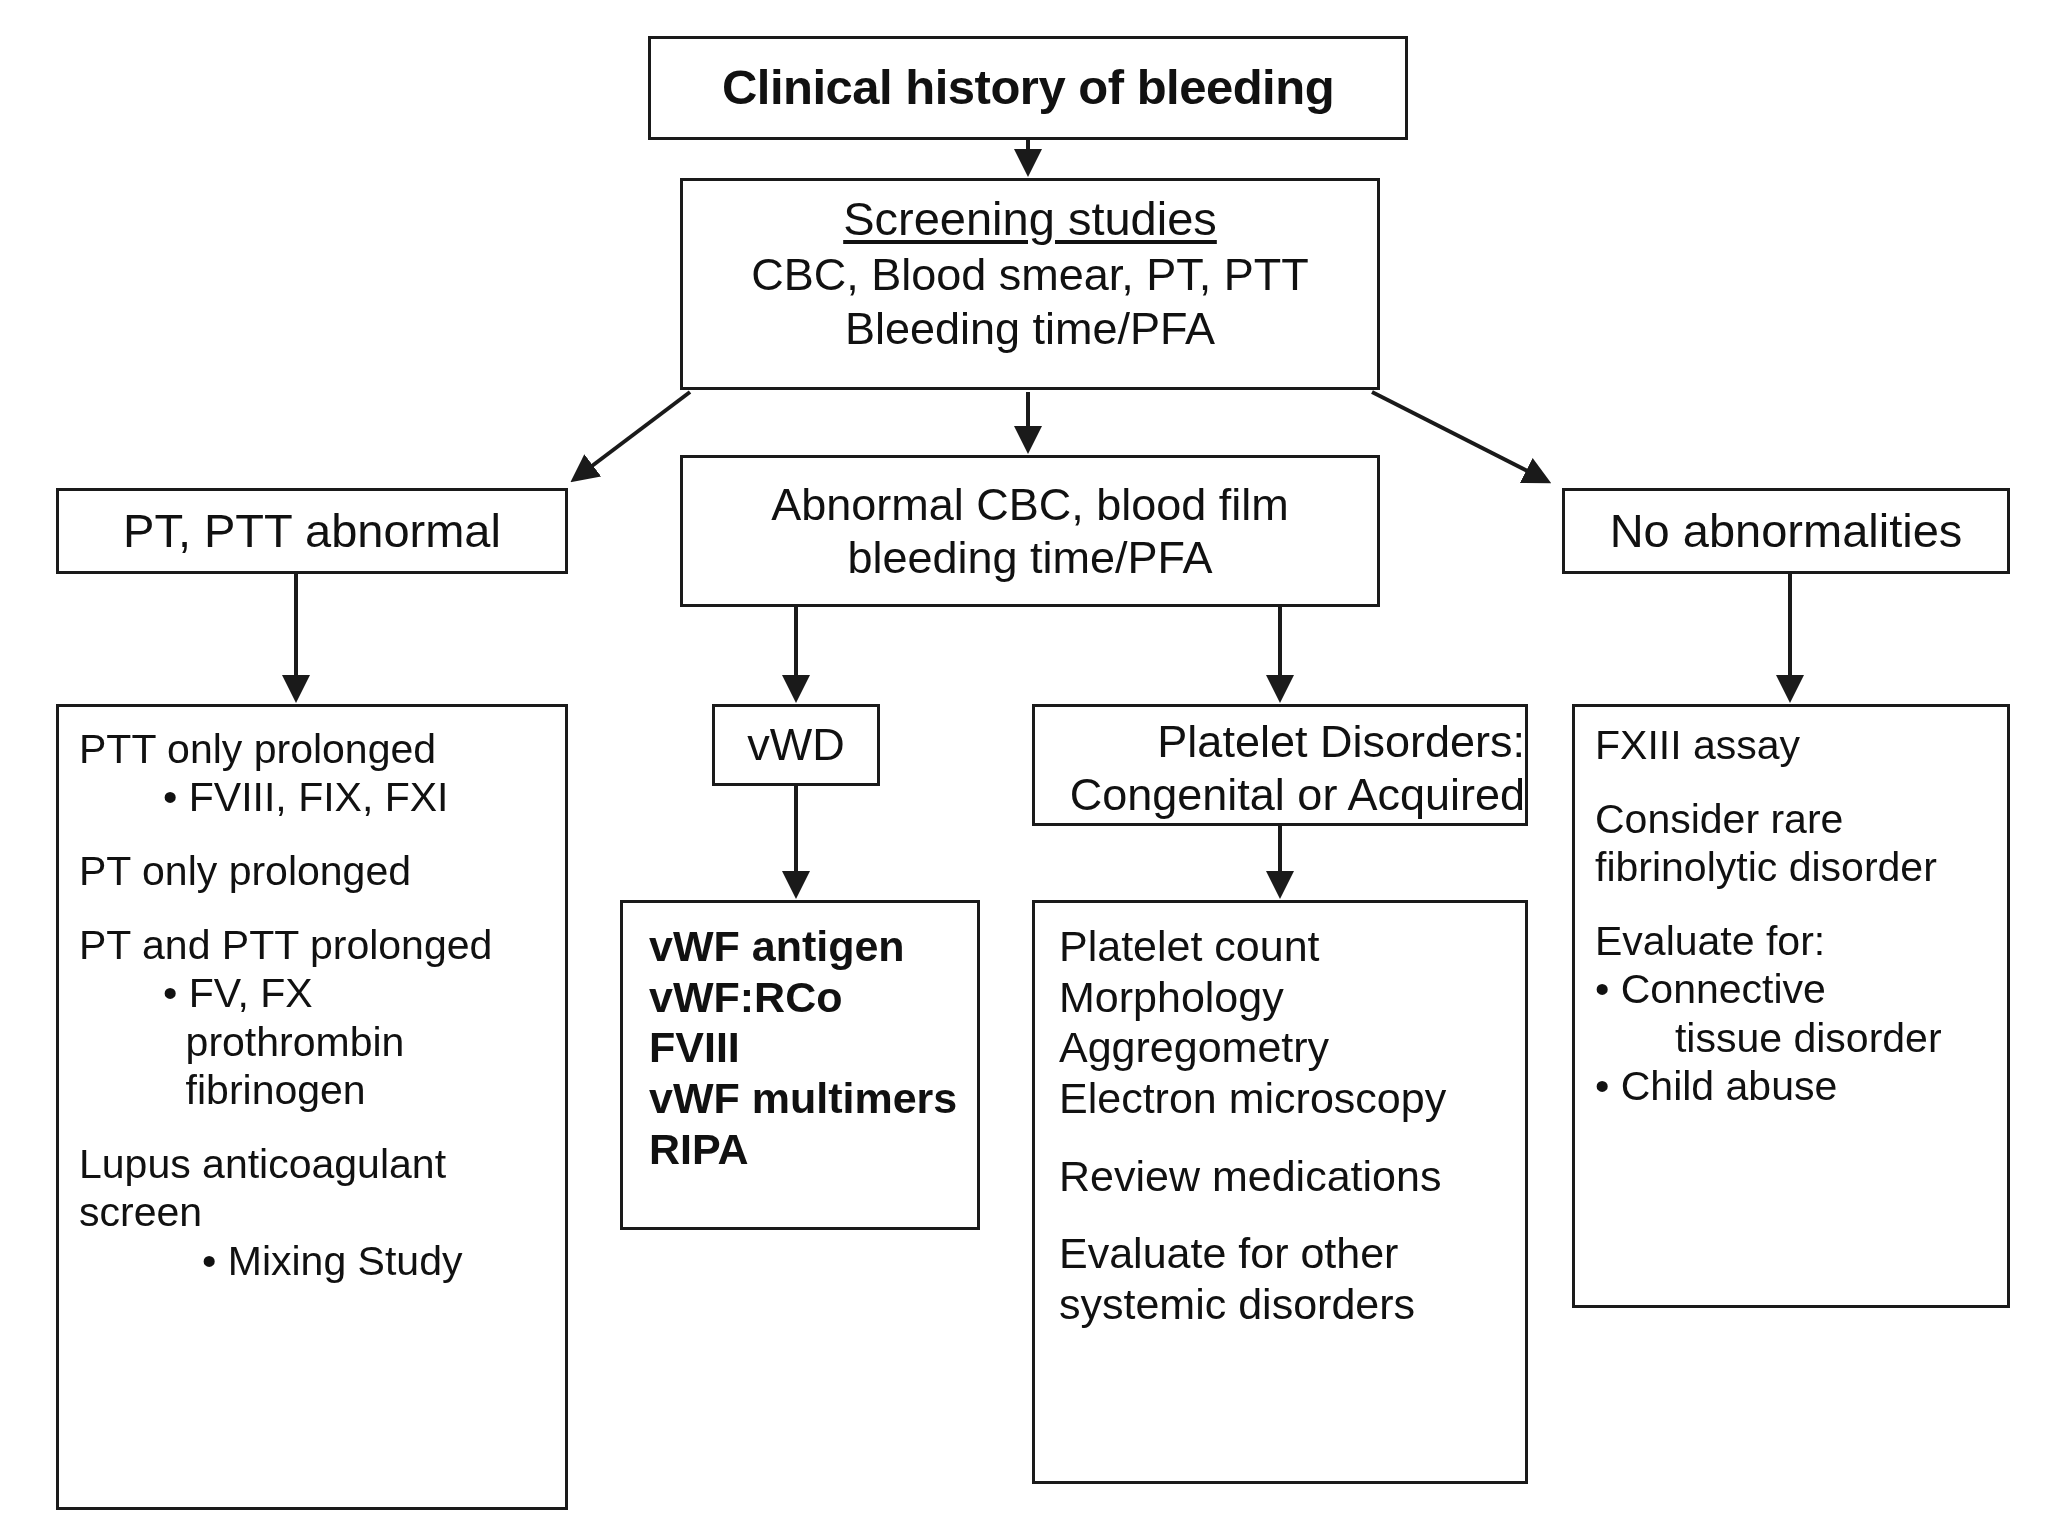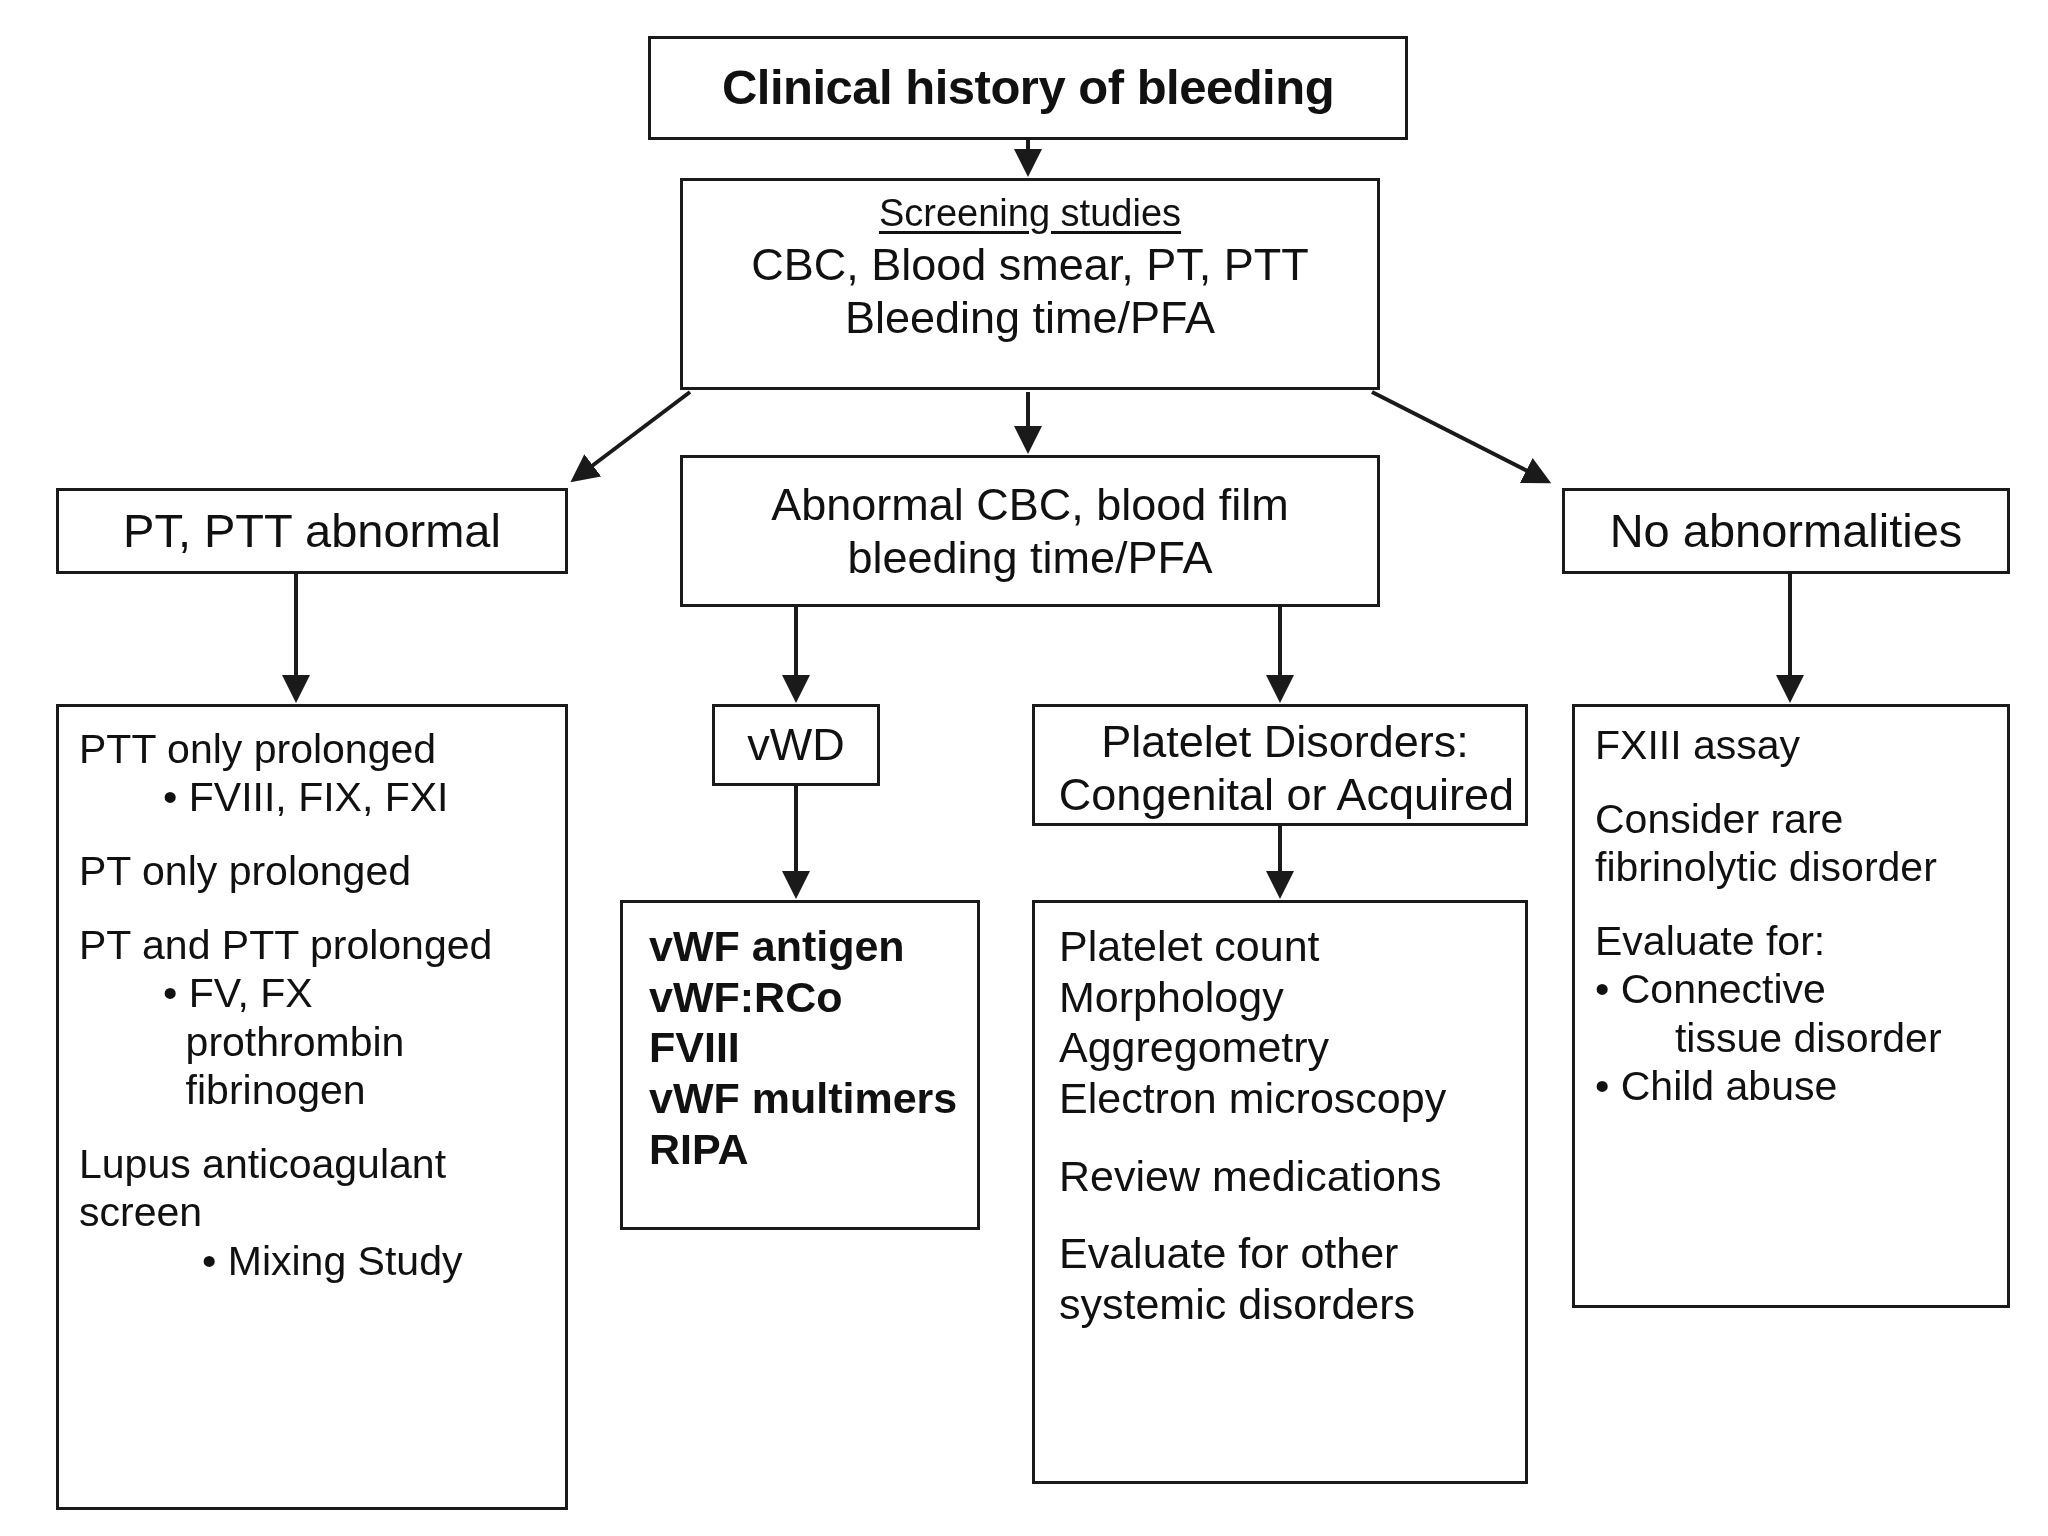--- a/index.html
+++ b/index.html
@@ -37,21 +37,21 @@
 
   
   #node-screening {
     left: 680px; top: 178px; width: 700px; height: 212px;
     font-size: 45px; text-align: center;
     padding-top: 10px;
   }
   #node-screening .hdr {
     text-decoration: underline;
     text-underline-offset: 5px;
-    font-size: 38px;
+    font-size: 47px;
     display: block;
     margin-bottom: 2px;
   }
 
   
   #node-ptptt {
     left: 56px; top: 488px; width: 512px; height: 86px;
     font-size: 47px;
     display: flex; align-items: center; justify-content: center;
   }
@@ -79,21 +79,21 @@
   }
   #node-vwftests {
     left: 620px; top: 900px; width: 360px; height: 330px;
     font-size: 43px;
     padding: 18px 14px 0 26px;
     font-weight: bold;
   }
   #node-platelet {
     left: 1032px; top: 704px; width: 496px; height: 122px;
     font-size: 45px;
-    padding-top: 8px; text-align: center;
+    padding-top: 8px; text-align: right;
   }
   #node-platelet .ln1 { padding-left: 10px; }
   #node-platelet .ln2 { padding-left: 13px; }
   #node-plttests {
     left: 1032px; top: 900px; width: 496px; height: 584px;
     font-size: 43px;
     padding: 18px 12px 0 24px;
   }
   #node-fxiii {
     left: 1572px; top: 704px; width: 438px; height: 604px;

